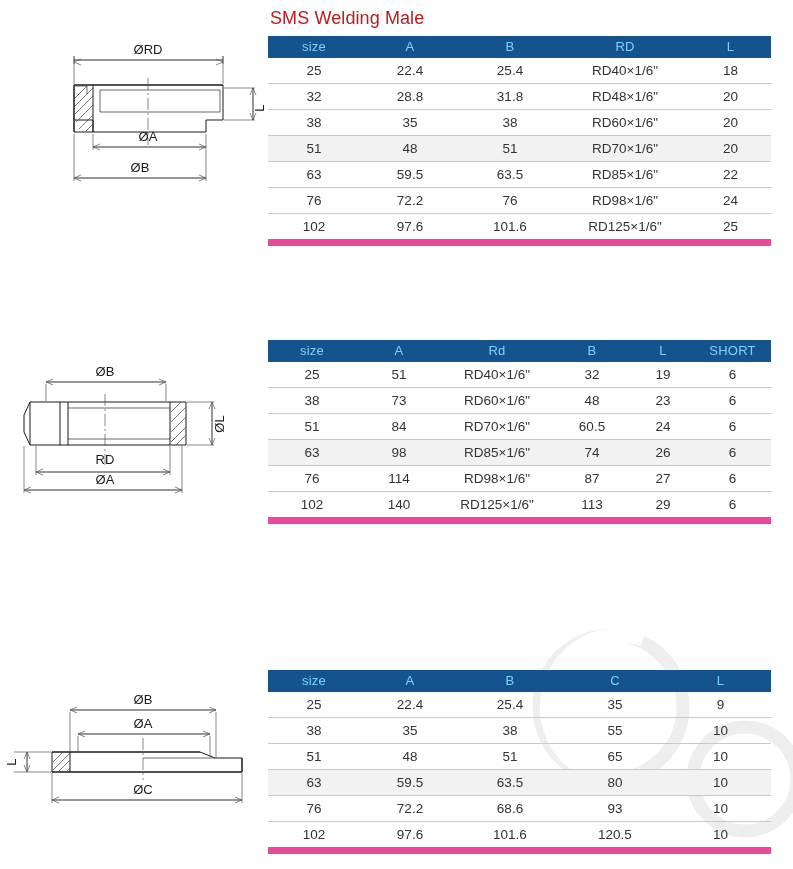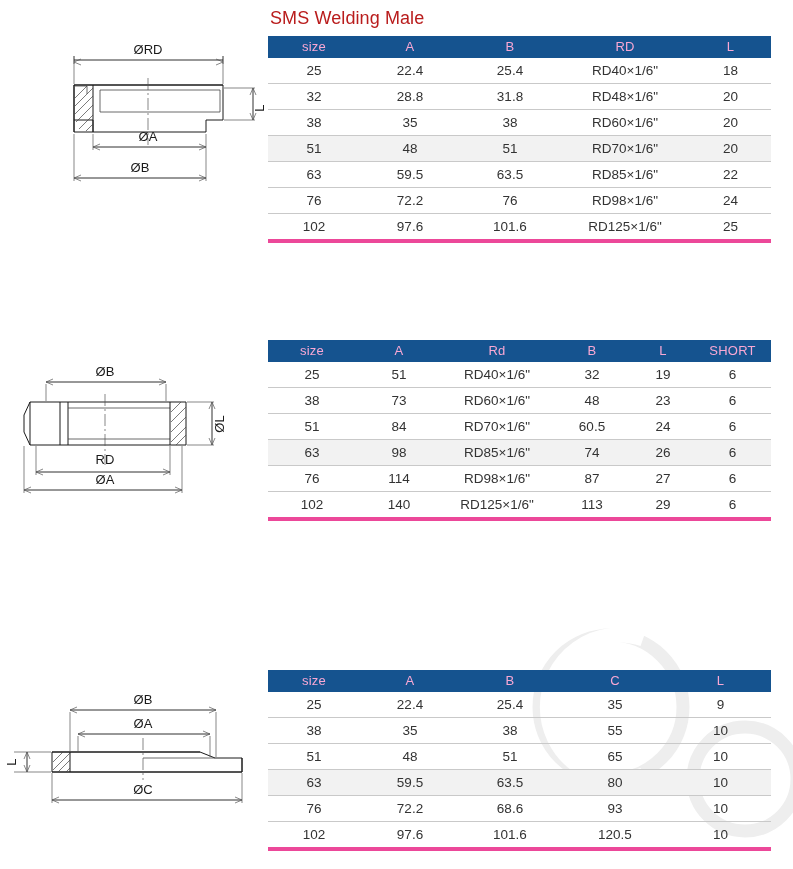--- a/index.html
+++ b/index.html
@@ -48,21 +48,21 @@
 
   
   table.spec {
     border-collapse: collapse;
     width: 503px;
     table-layout: fixed;
     background: transparent;
   }
   table.spec thead th {
     background: #15538f;
-    color: #f9a8d4;
+    color: #7dd3fc;
     font-size: 13px;
     font-weight: 400;
     height: 22px;
     line-height: 22px;
     padding: 0;
     text-align: center;
     letter-spacing: .2px;
   }
   table.spec tbody td {
     font-size: 13.5px;
@@ -72,21 +72,21 @@
     padding: 0;
     text-align: center;
     border-bottom: 1px solid #c9c9c9;
     background: transparent;
   }
   table.spec tbody tr.alt td {
     background: #f2f2f2;
     border-top: 1px solid #c9c9c9;
   }
   table.spec tbody tr:last-child td {
-    border-bottom: 4px solid #ec4899;
+    border-bottom: 7px solid #ec4899;
   }
 
   
   .dwg { display: block; }
   .dwg text {
     font-family: "Liberation Sans", sans-serif;
     font-size: 13px;
     fill: #1a1a1a;
   }
   .ln  { stroke: #1a1a1a; stroke-width: 1; fill: none; }

